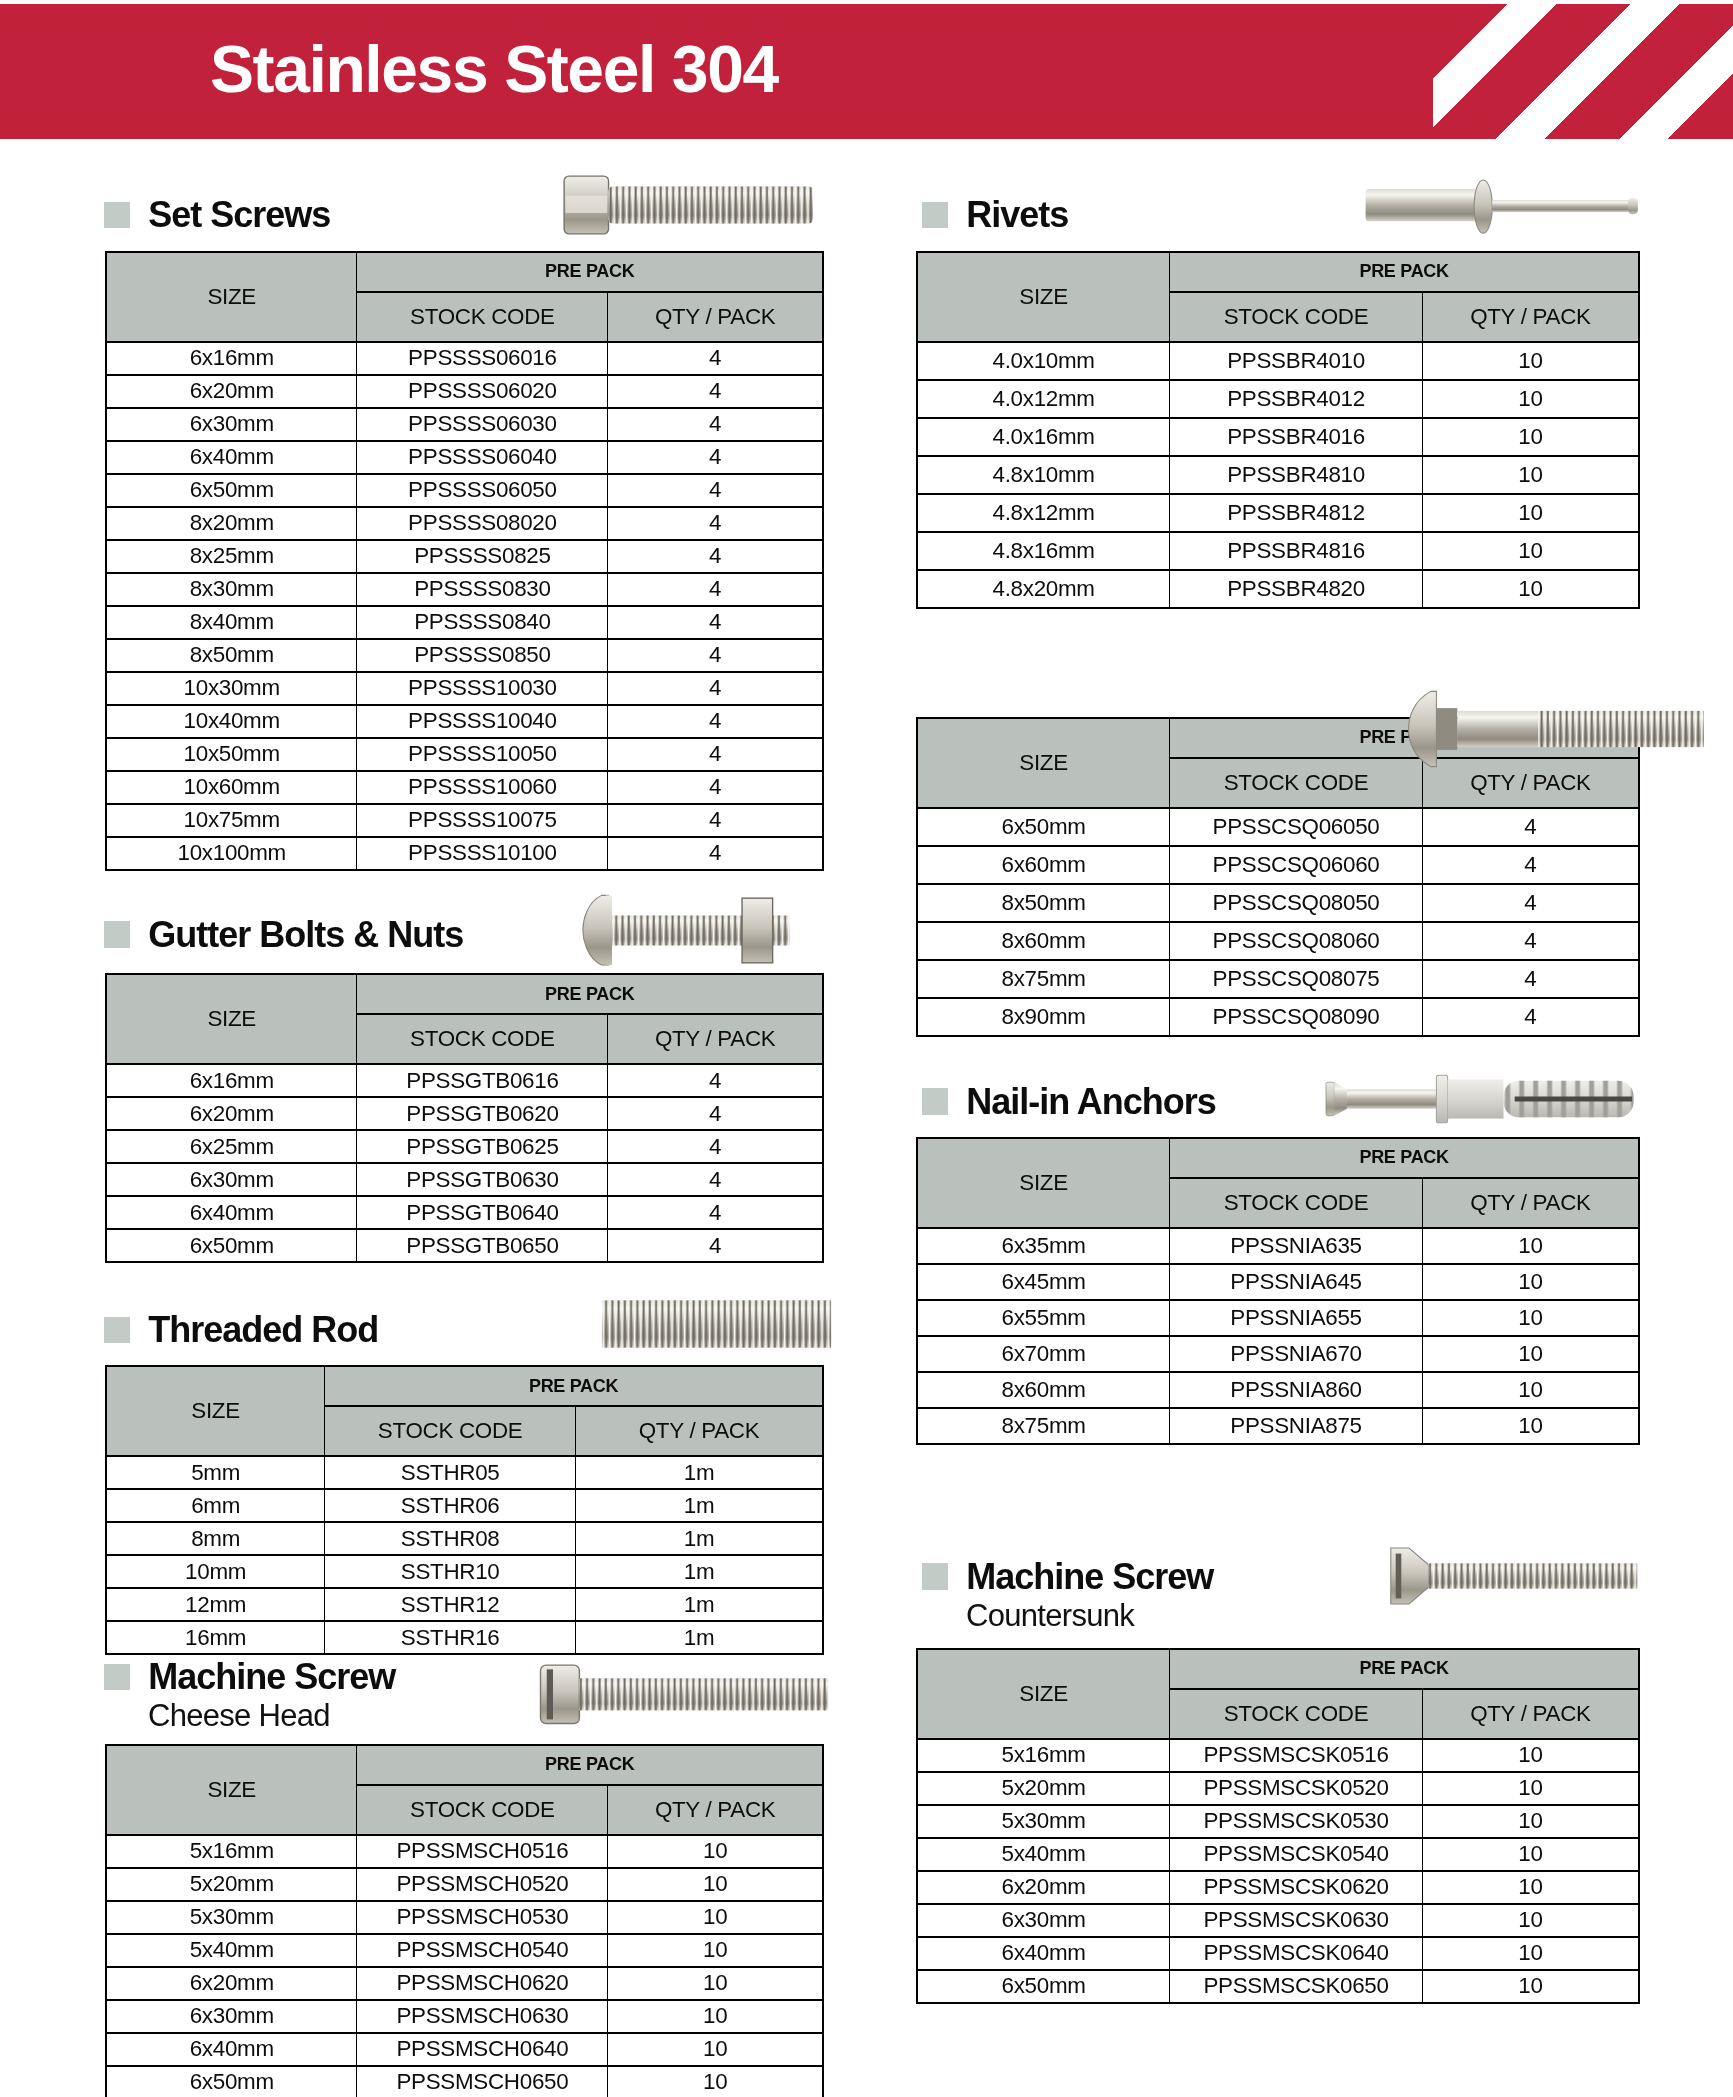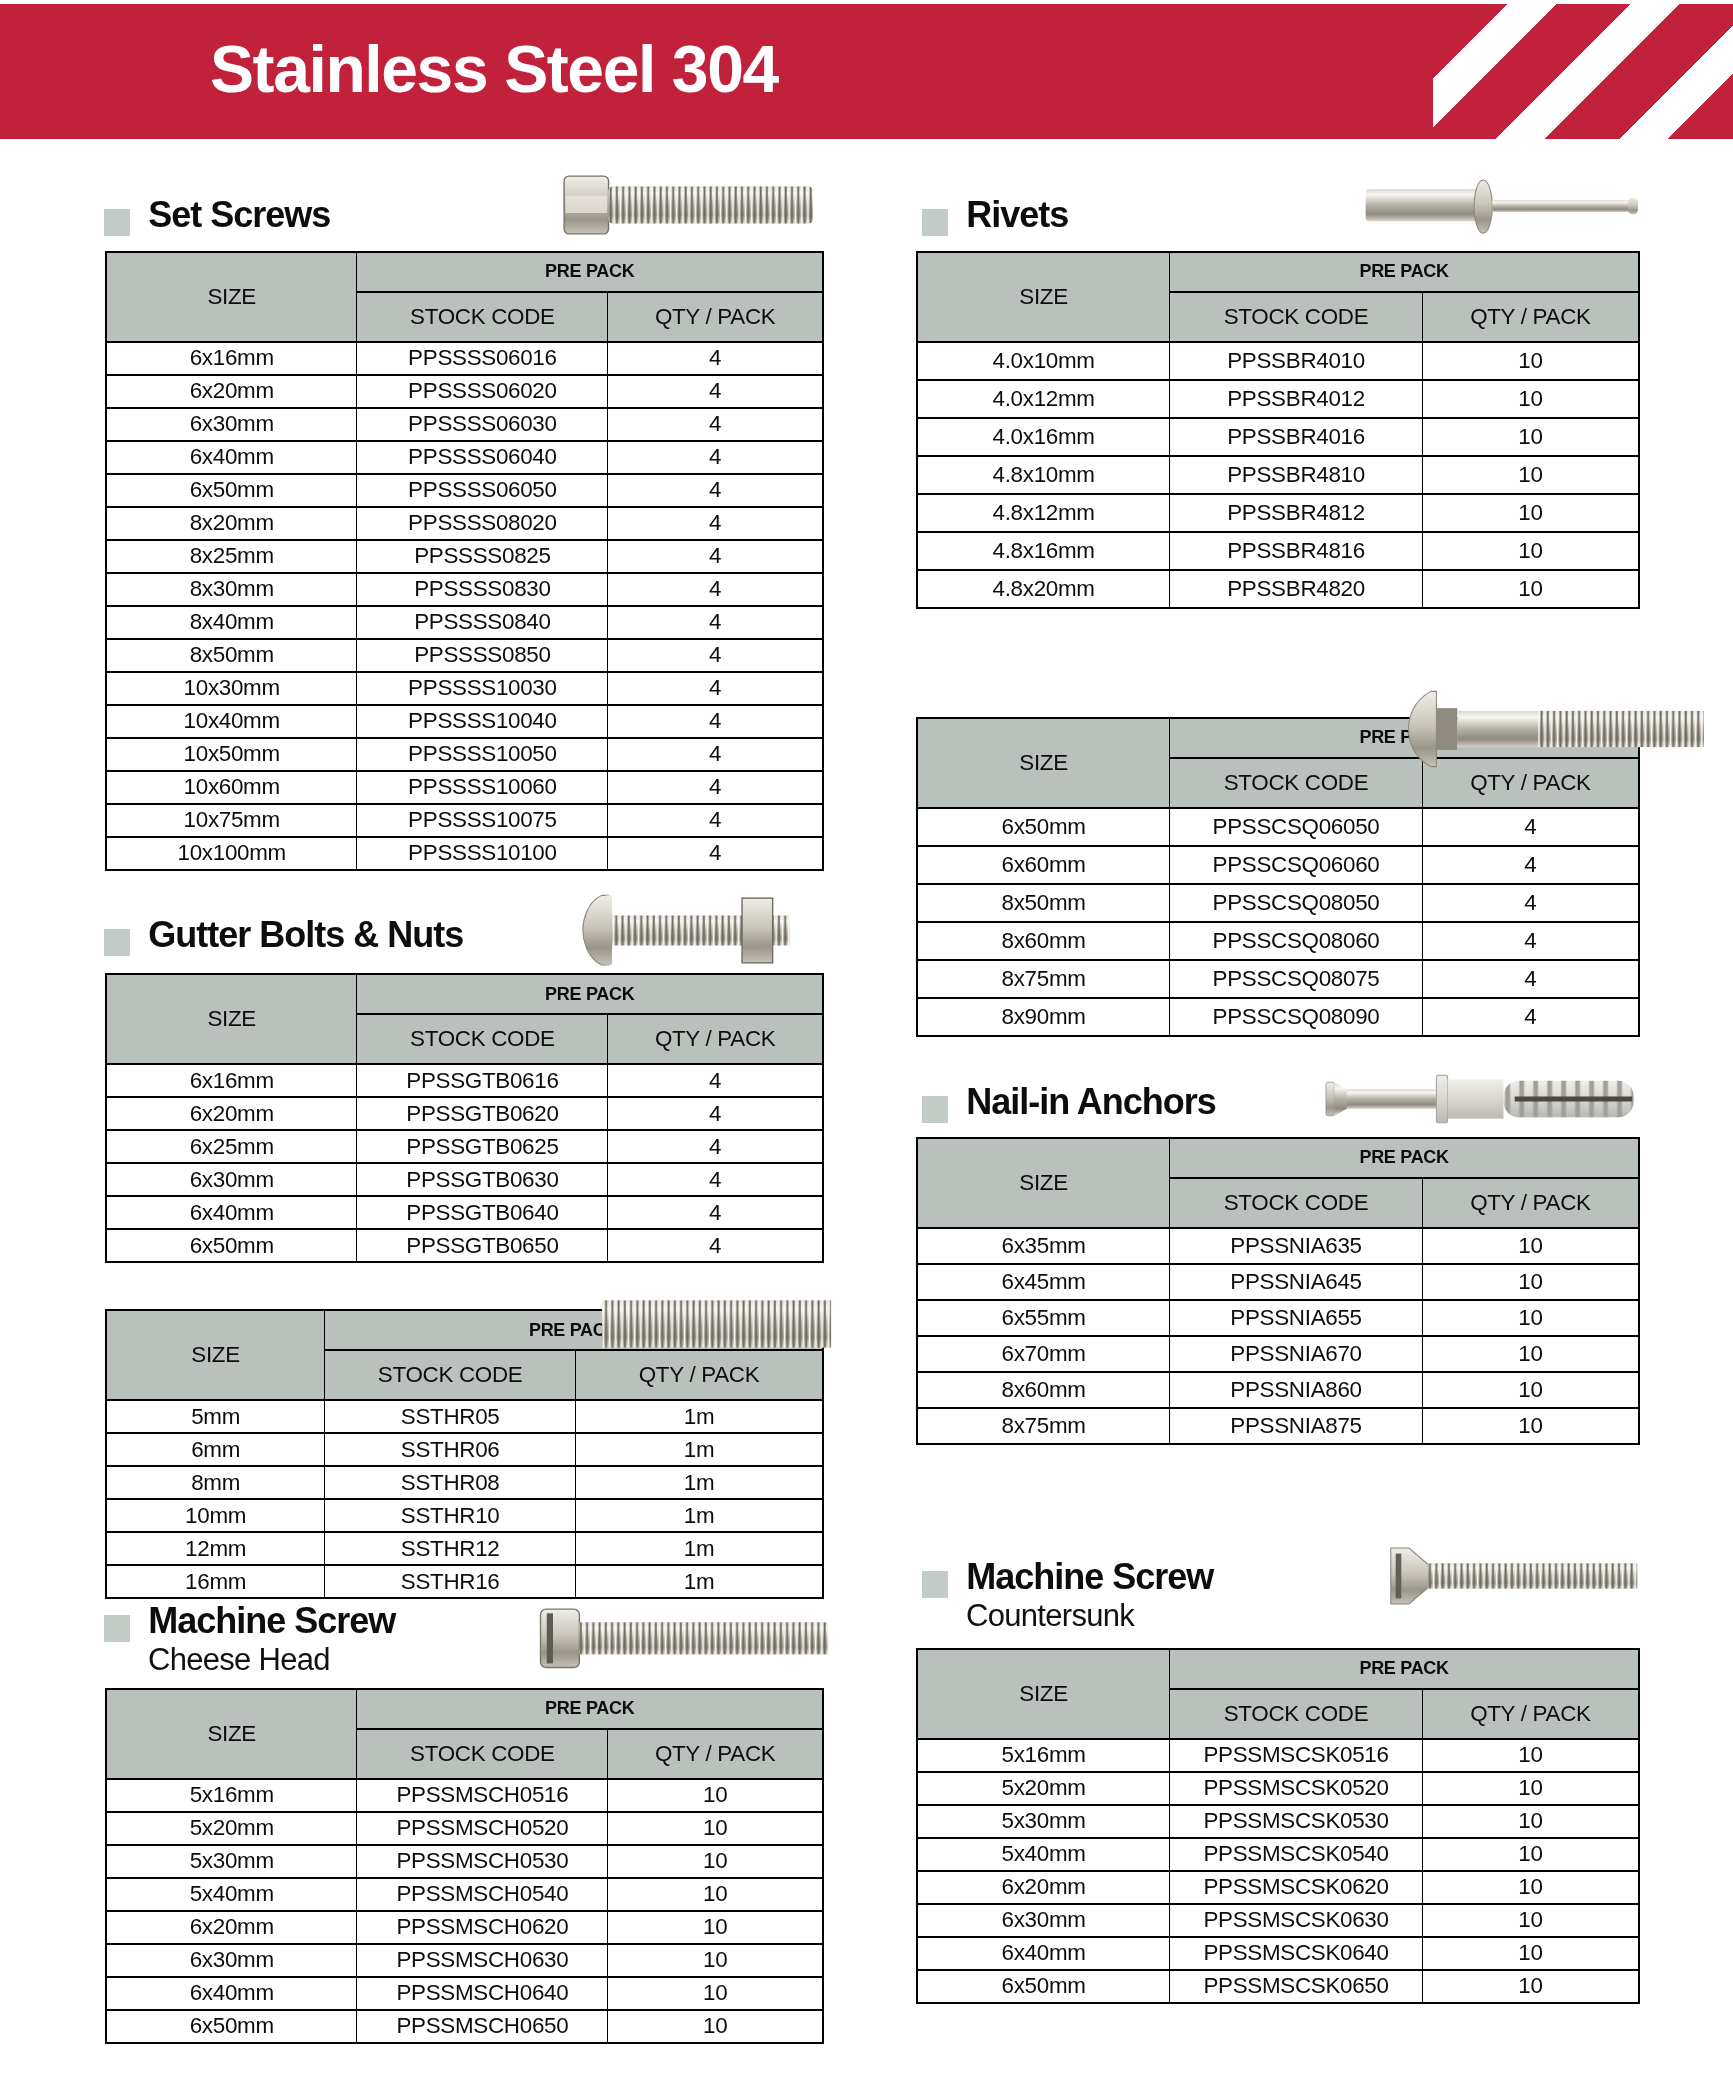--- a/index.html
+++ b/index.html
@@ -20,21 +20,21 @@
     position:absolute;top:0;right:0;width:301px;height:135px;
     background:repeating-linear-gradient(135deg,rgba(255,255,255,0) 0 53px,#fff 53px 87px);
   }
 
   
   .col{position:absolute;top:135px}
   .col-left{left:98px;width:726px}
   .col-right{left:916px;width:724px}
 
   .sec{position:relative}
-  .sec-head{display:flex;align-items:flex-end;gap:18px;margin-left:5.6px}
+  .sec-head{display:flex;align-items:flex-start;gap:18px;margin-left:5.6px}
   .bullet{width:26.6px;height:26.6px;background:var(--bullet-gray,#c3cbc7);margin-top:7.7px;flex:0 0 auto}
   .sec-title{font-size:36px;font-weight:bold;letter-spacing:-1px;line-height:42px;white-space:nowrap;color:#0d0d0d}
   .sec-sub{font-size:31px;line-height:36px;margin-left:50px;letter-spacing:-0.7px;color:#111}
   .photo{position:absolute;line-height:0}
 
   
   table.spec{
     border-collapse:collapse;table-layout:fixed;background:#fff;
     width:719px;margin-left:7px;border:2.8px solid #000;
   }
@@ -289,20 +289,24 @@
             <tr>
               <td>6x50mm</td>
               <td>PPSSGTB0650</td>
               <td>4</td>
             </tr>
           </tbody>
       </table>
     </section>
 
     <section class="sec ls3">
+      <div class="sec-head">
+        <span class="bullet"></span>
+        <h2 class="sec-title">Threaded Rod</h2>
+      </div>
       <div class="photo ph-threaded-rod">
         <svg viewBox="0 0 330 72" width="231" height="50">
           <rect x="0" y="2" width="330" height="68" fill="url(#gMetal)"></rect>
           <rect x="0" y="2" width="330" height="68" fill="url(#pThread)"></rect>
         </svg>
       </div>
       <table class="spec thirds rh47">
         <colgroup>
             <col class="c1">
             <col class="c2">

